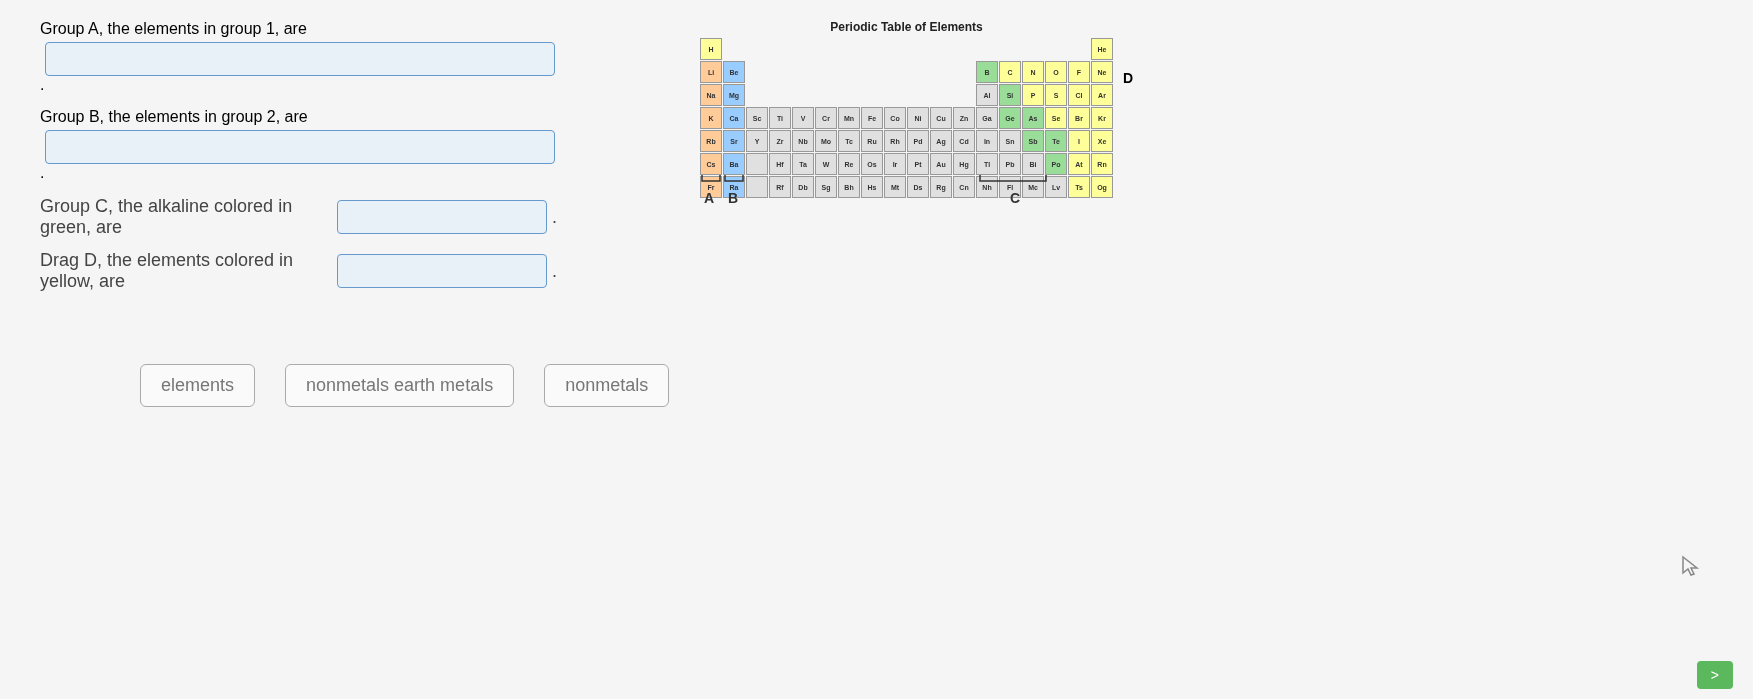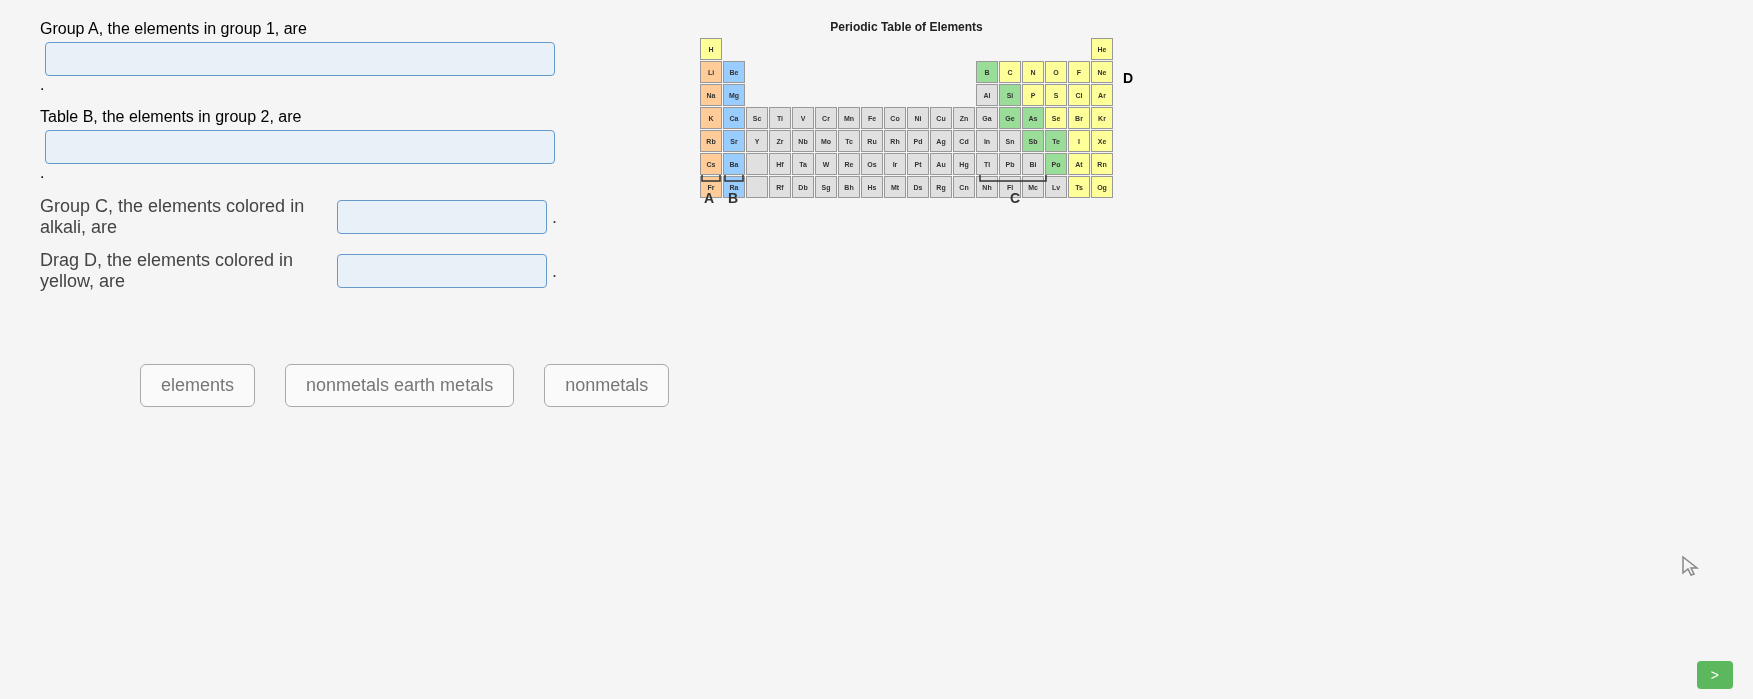--- a/index.html
+++ b/index.html
@@ -128,28 +128,28 @@
   <div class="left-col">
 
     <div class="group-a-row">
       <span class="question-text">Group A, the elements in group 1, are</span>
       <div class="row-with-box">
         <span class="drop-zone"></span><span class="period">.</span>
       </div>
     </div>
 
     <div>
-      <span class="question-text">Table B, the elements in group 2, are</span>
+      <span class="question-text">Group B, the elements in group 2, are</span>
       <div class="row-with-box">
         <span class="drop-zone"></span><span class="period">.</span>
       </div>
     </div>
 
     <div class="question-row">
-      <span class="question-text">Group C, the elements colored in alkali, are</span>
+      <span class="question-text">Group C, the alkaline colored in green, are</span>
       <span class="drop-zone inline"></span>
       <span class="period">.</span>
     </div>
 
     <div class="question-row">
       <span class="question-text">Drag D, the elements colored in yellow, are</span>
       <span class="drop-zone inline"></span>
       <span class="period">.</span>
     </div>
   </div>

